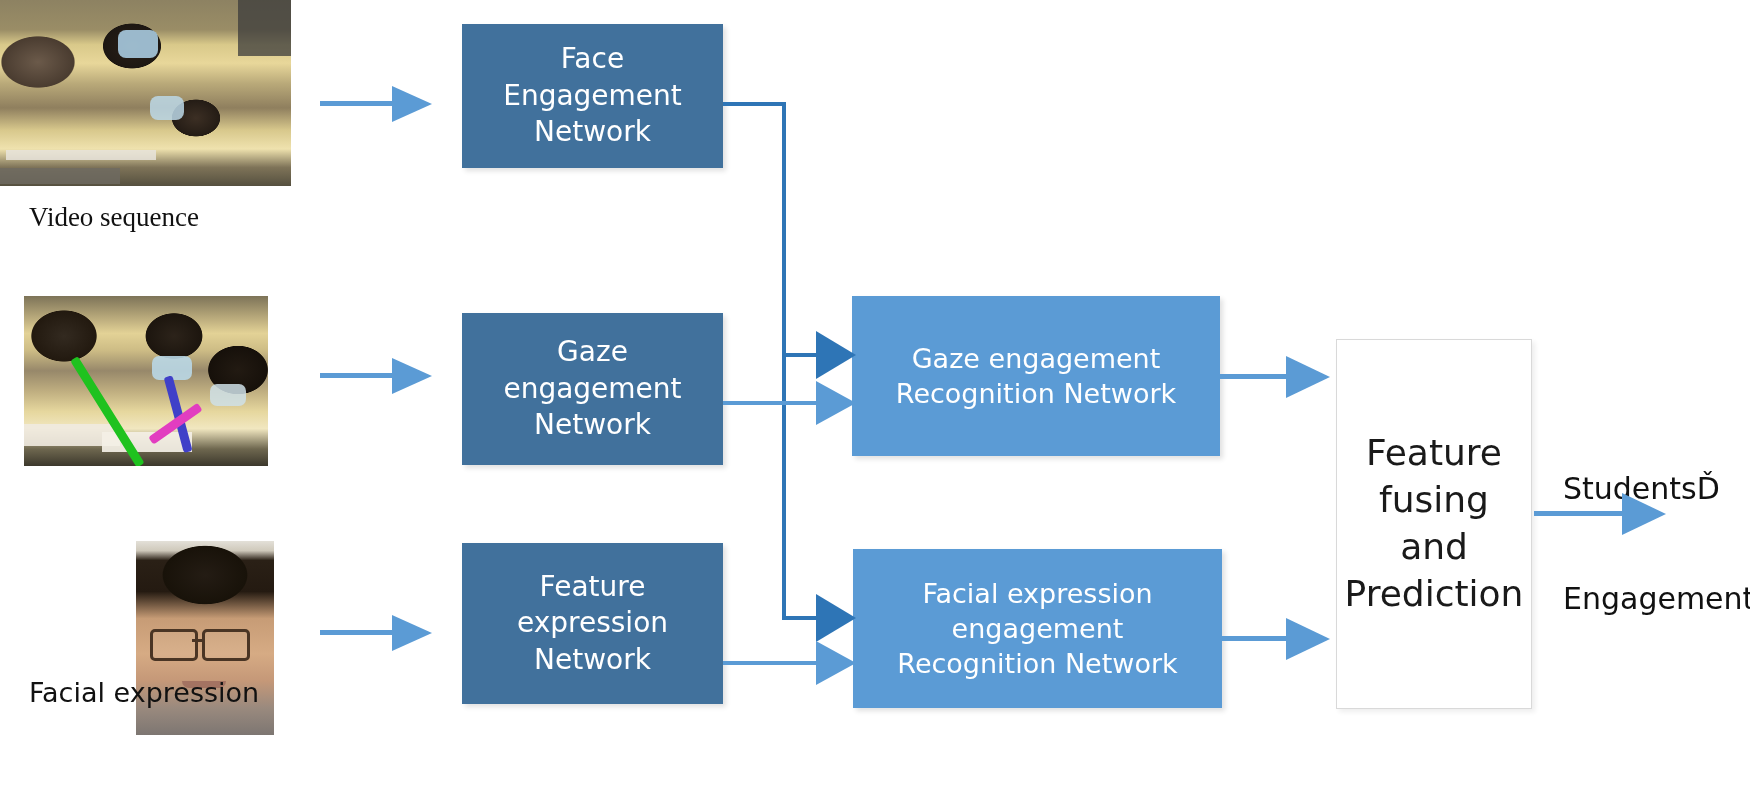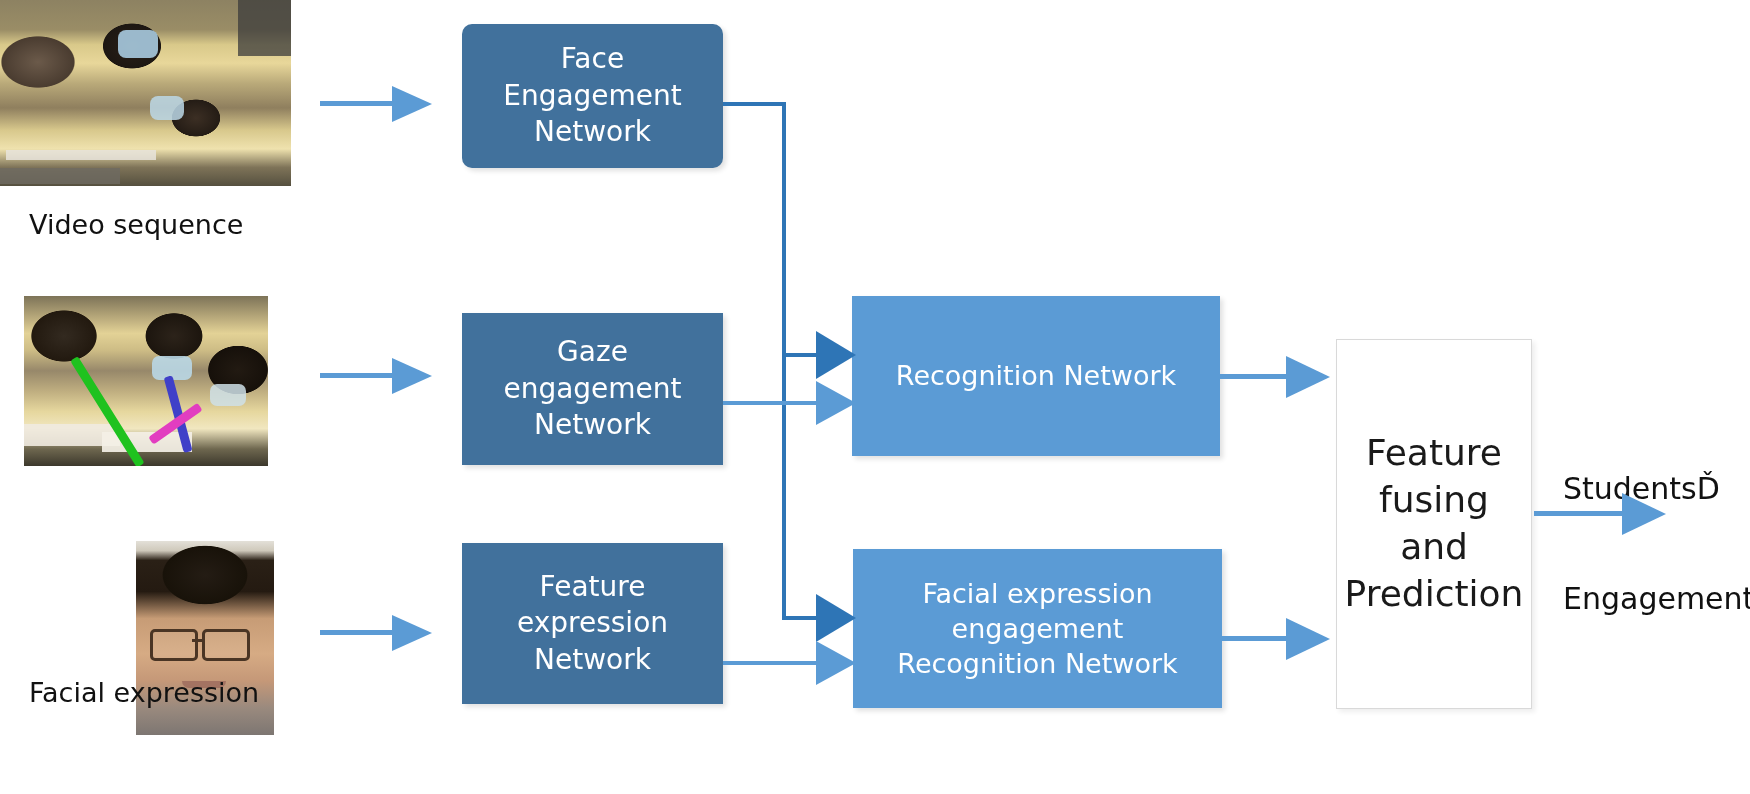--- a/index.html
+++ b/index.html
@@ -123,42 +123,42 @@
 
 <div id="canvas">
 
   <div class="abs thumb scene-a" style="left:0px; top:0px; width:291px; height:186px;">
     <div class="abs" style="left:6px; top:150px; width:150px; height:10px; background:#e8e4dc; opacity:.85;"></div>
     <div class="abs" style="left:0px; top:168px; width:120px; height:16px; background:#6e6a62; opacity:.8;"></div>
     <div class="abs" style="left:118px; top:30px; width:40px; height:28px; background:#a9cbe0; border-radius:8px; opacity:.9;"></div>
     <div class="abs" style="left:150px; top:96px; width:34px; height:24px; background:#bcd8e8; border-radius:8px; opacity:.85;"></div>
     <div class="abs" style="left:238px; top:0px; width:53px; height:56px; background:#3b3b3b; opacity:.75;"></div>
   </div>
-  <div class="abs caption" style="left:29px; top:209px; font-size:27px;">Video sequence</div>
+  <div class="abs caption" style="left:29px; top:201px; font-size:27px;font-family:Liberation Serif, serif;">Video sequence</div>
 
   <div class="abs thumb scene-b" style="left:24px; top:296px; width:244px; height:170px;">
     <div class="abs" style="left:0px; top:128px; width:96px; height:22px; background:#efeae0; opacity:.9;"></div>
     <div class="abs" style="left:78px; top:136px; width:90px; height:20px; background:#f4f0e6; opacity:.92;"></div>
     <div class="abs" style="left:128px; top:60px; width:40px; height:24px; background:#b9d7e6; border-radius:7px; opacity:.9;"></div>
     <div class="abs" style="left:186px; top:88px; width:36px; height:22px; background:#cfe0e8; border-radius:7px; opacity:.85;"></div>
 
     <div class="gaze-line" style="left:50px; top:58px; width:126px; height:9px; background:#1FC21F; transform:rotate(58deg);"></div>
     <div class="gaze-line" style="left:144px; top:76px; width:78px; height:9px; background:#4040C8; transform:rotate(75deg);"></div>
     <div class="gaze-line" style="left:176px; top:106px; width:60px; height:9px; background:#E23DC0; transform:rotate(145deg);"></div>
   </div>
 
   <div class="abs thumb scene-c" style="left:136px; top:541px; width:138px; height:194px;">
     <div class="glasses" style="left:14px; top:88px; width:42px; height:26px;"></div>
     <div class="glasses" style="left:66px; top:88px; width:42px; height:26px;"></div>
     <div class="abs" style="left:56px; top:98px; width:10px; height:3px; background:#4a3524;"></div>
     <div class="abs" style="left:46px; top:140px; width:44px; height:7px; background:#9c6a5c; border-radius:0 0 22px 22px; opacity:.8;"></div>
   </div>
   <div class="abs caption" style="left:29px; top:677px; font-size:27px;">Facial expression</div>
 
-  <div class="abs proc-box proc-dark" style="left:462px; top:24px; width:261px; height:144px; font-size:28px;border-radius:10px;">
+  <div class="abs proc-box proc-dark" style="left:462px; top:24px; width:261px; height:144px; font-size:28px;">
     <div>
       <div>Face</div>
       <div>Engagement</div>
       <div>Network</div>
     </div>
   </div>
 
   <div class="abs proc-box proc-dark" style="left:462px; top:313px; width:261px; height:152px; font-size:28px;">
     <div>
       <div>Gaze</div>
@@ -170,20 +170,21 @@
   <div class="abs proc-box proc-dark" style="left:462px; top:543px; width:261px; height:161px; font-size:28px;">
     <div>
       <div>Feature</div>
       <div>expression</div>
       <div>Network</div>
     </div>
   </div>
 
   <div class="abs proc-box proc-light" style="left:852px; top:296px; width:368px; height:160px; font-size:27px;">
     <div>
+      <div>Gaze engagement</div>
       <div>Recognition Network</div>
     </div>
   </div>
 
   <div class="abs proc-box proc-light" style="left:853px; top:549px; width:369px; height:159px; font-size:27px;">
     <div>
       <div>Facial expression</div>
       <div>engagement</div>
       <div>Recognition Network</div>
     </div>

